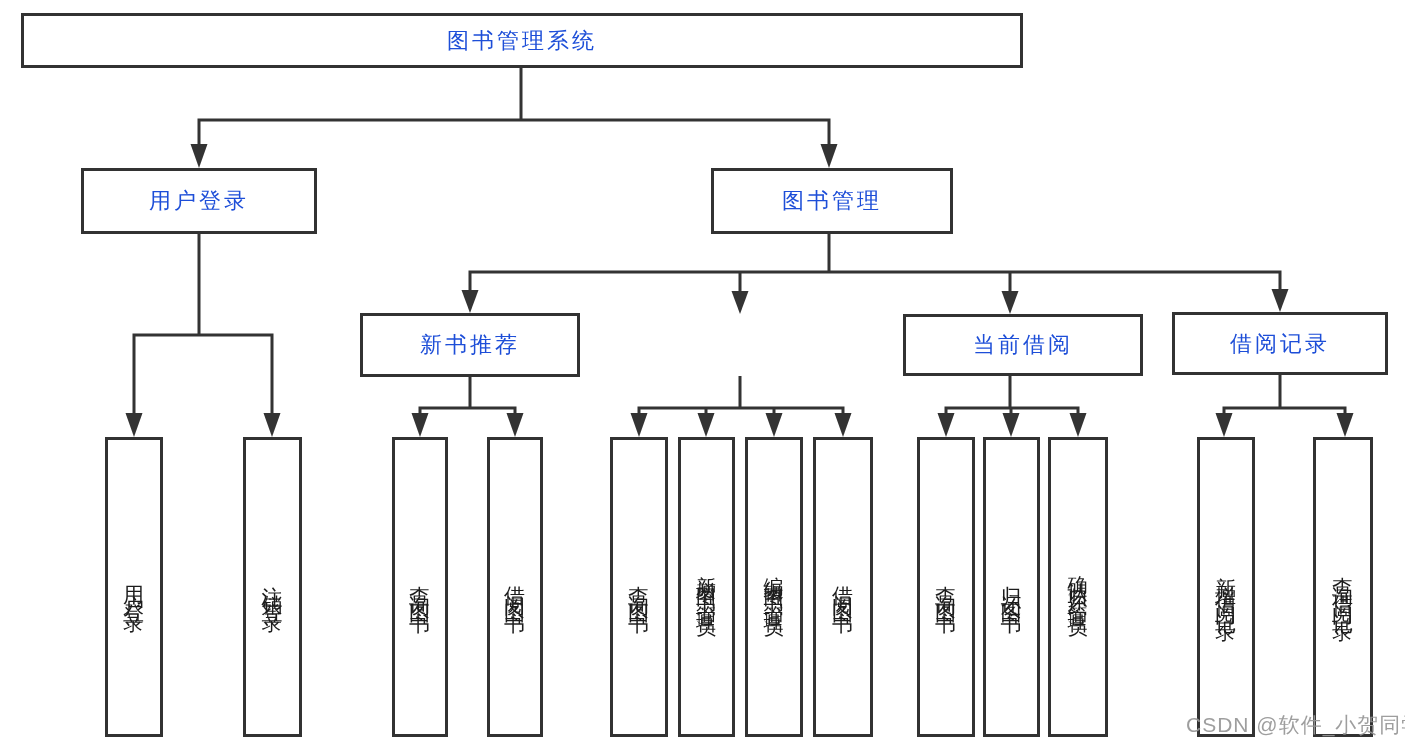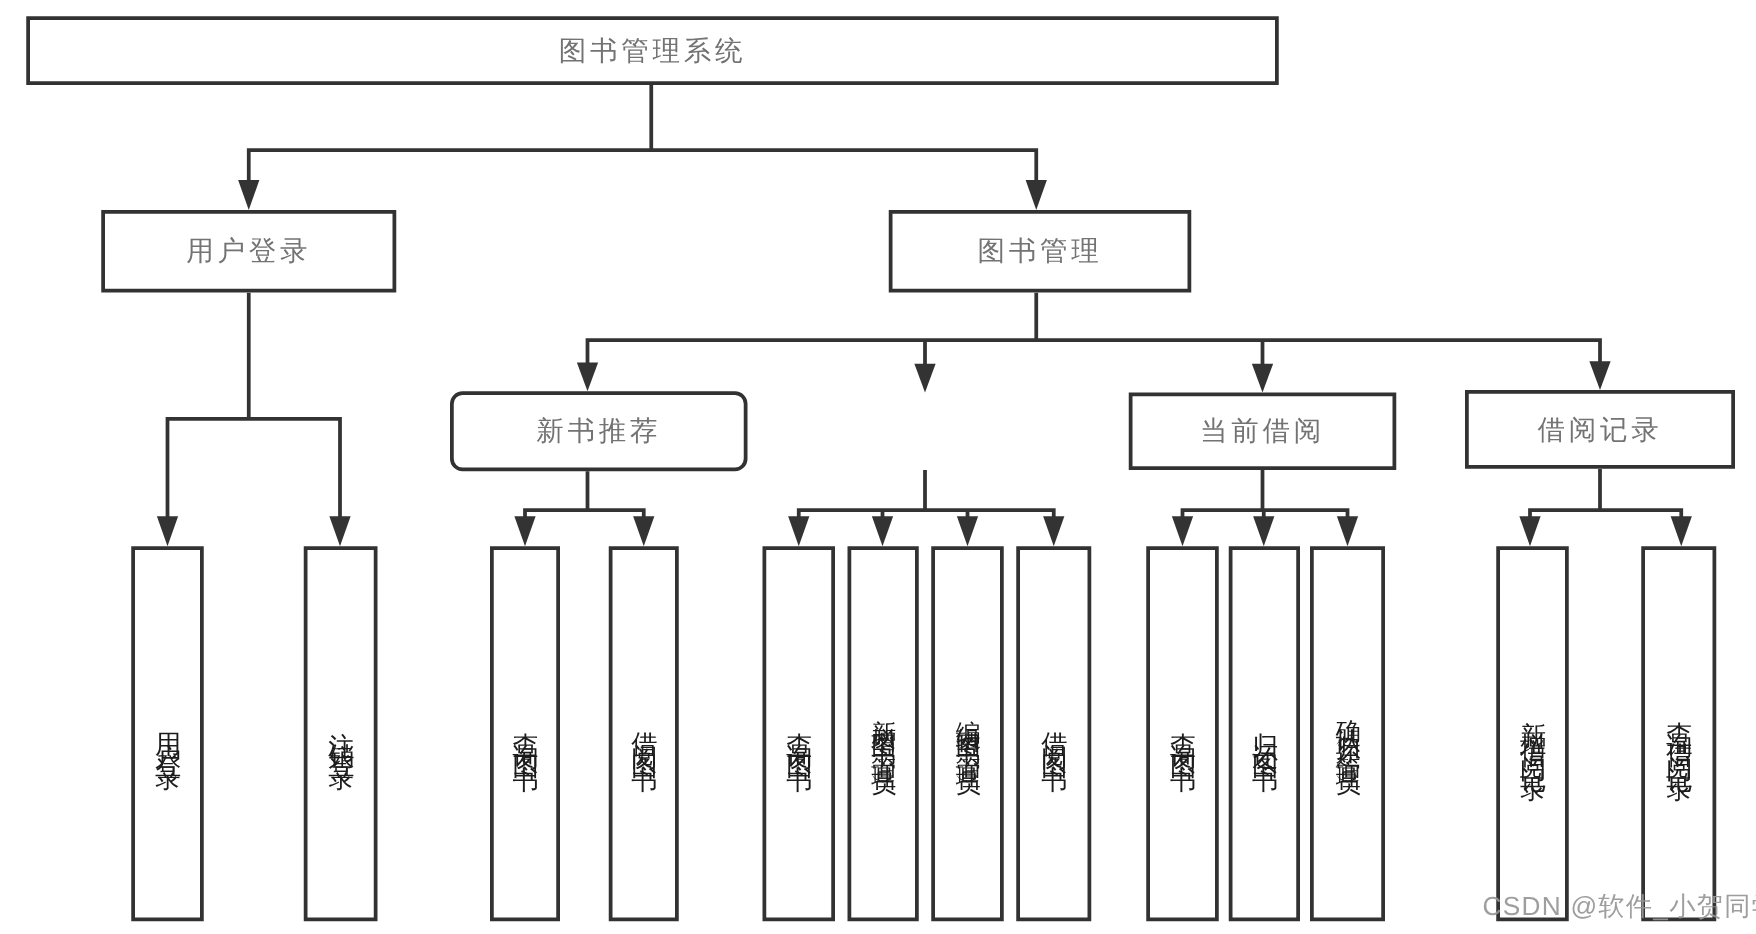--- a/index.html
+++ b/index.html
@@ -20,21 +20,21 @@
   .box {
     position: absolute;
     box-sizing: border-box;
     border: 3px solid #323232;
     background: #ffffff;
     display: flex;
     align-items: center;
     justify-content: center;
     font-size: 22px;
     letter-spacing: 3px;
-    color: #737373;
+    color: #1d4ed8;
     white-space: nowrap;
   }
   .vbox {
     position: absolute;
     box-sizing: border-box;
     border: 3px solid #323232;
     background: #ffffff;
     top: 437px;
     height: 300px;
     display: flex;
@@ -114,22 +114,22 @@
       <polygon points="1215.5,413 1232.5,413 1224,437"></polygon>
       <polygon points="1336.5,413 1353.5,413 1345,437"></polygon>
     </g>
   </svg>
 
   <div class="box" style="left:21px; top:13px; width:1002px; height:55px;">图书管理系统</div>
 
   <div class="box" style="left:81px; top:168px; width:236px; height:66px;">用户登录</div>
   <div class="box" style="left:711px; top:168px; width:242px; height:66px;">图书管理</div>
 
-  <div class="box" style="left:360px; top:313px; width:238px; height:64px;border-radius:10px;">新书推荐</div>
-  <div class="box" style="left:903px; top:314px; width:214px; height:62px;">当前借阅</div>
+  <div class="box" style="left:360px; top:313px; width:220px; height:64px;">新书推荐</div>
+  <div class="box" style="left:903px; top:314px; width:240px; height:62px;">当前借阅</div>
   <div class="box" style="left:1172px; top:312px; width:216px; height:63px;text-align:right;">借阅记录</div>
 
   <div class="vbox" style="left:105px; width:58px;">用户登录</div>
   <div class="vbox" style="left:243px; width:59px;">注销登录</div>
 
   <div class="vbox" style="left:392px; width:56px;">查询图书</div>
   <div class="vbox" style="left:487px; width:56px;">借阅图书</div>
 
   <div class="vbox" style="left:610px; width:58px;">查询图书</div>
   <div class="vbox" style="left:678px; width:57px; letter-spacing:6px; font-size:20px;">新增图书（管理员）</div>

